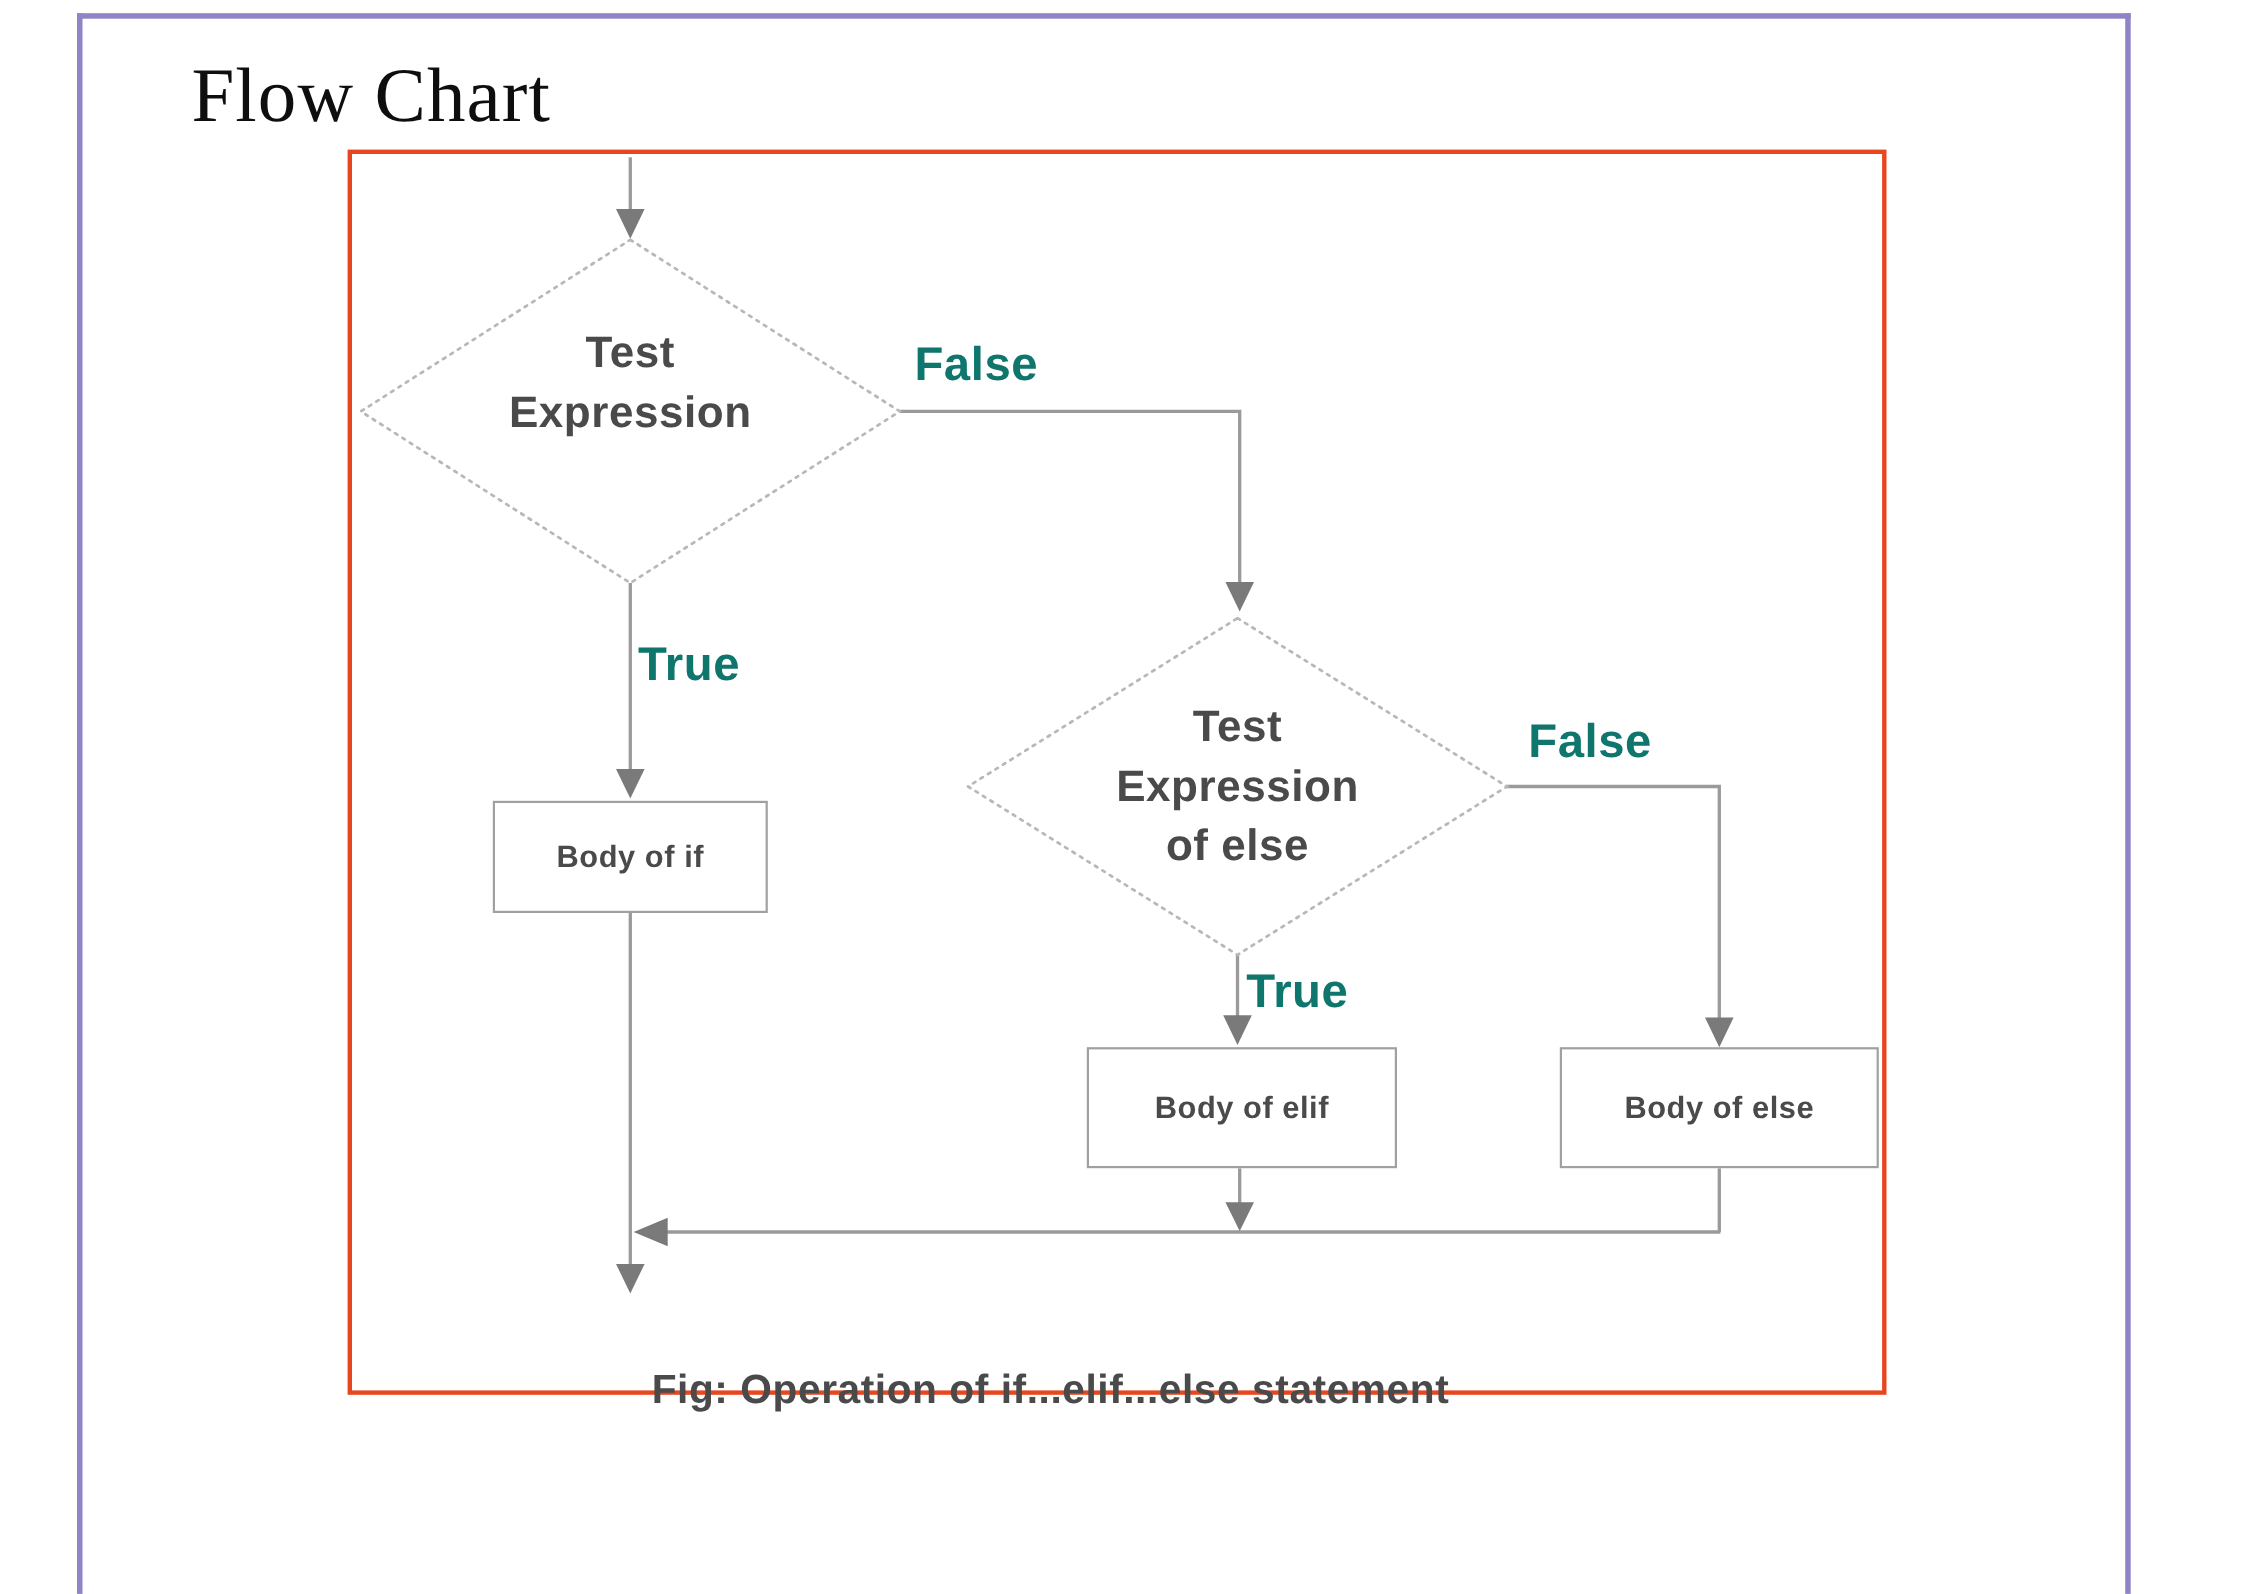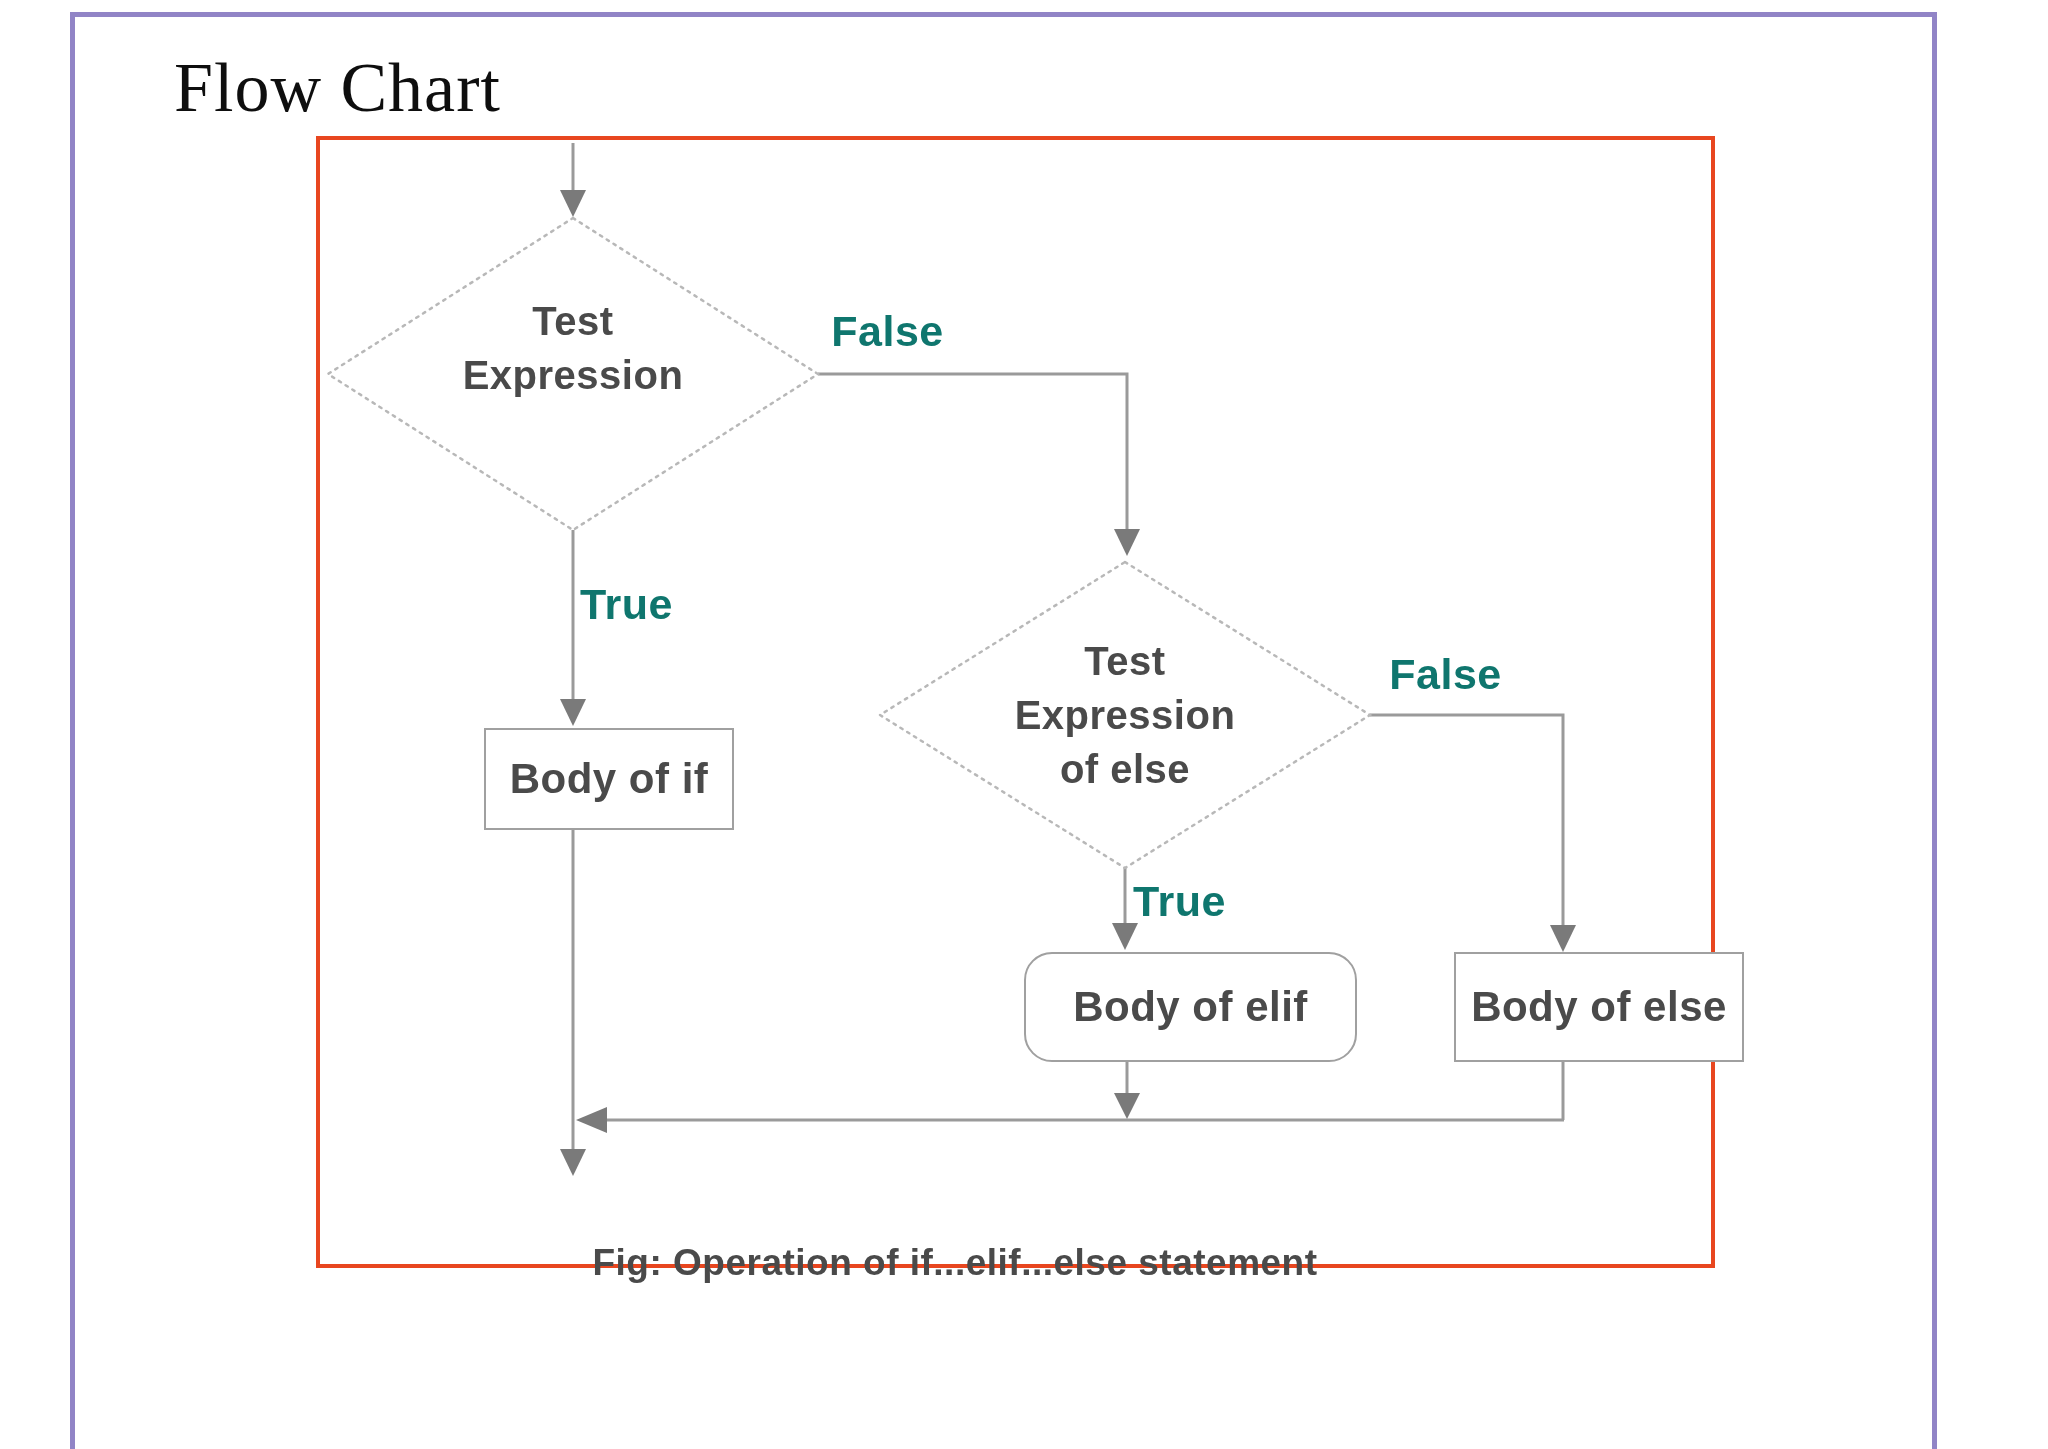--- a/index.html
+++ b/index.html
@@ -26,21 +26,21 @@
     position:absolute;color:#0f766e;font-weight:700;letter-spacing:0.5px;white-space:nowrap;
   }
   .branch-label{font-size:43px;line-height:1;}
   .diamond-label{
     position:absolute;width:400px;text-align:center;color:#4a4a4a;font-weight:700;
     font-size:40px;line-height:54px;letter-spacing:0.5px;
   }
   .node-box{
     position:absolute;box-sizing:border-box;background:#ffffff;border:2.5px solid #a0a0a0;
     display:flex;align-items:center;justify-content:center;
-    color:#4a4a4a;font-weight:700;font-size:42px;letter-spacing:0.5px;white-space:nowrap;margin-left:36px;
+    color:#4a4a4a;font-weight:700;font-size:28px;letter-spacing:0.5px;white-space:nowrap;
   }
   .caption{
     position:absolute;left:560px;top:1242px;width:790px;text-align:center;
     color:#4a4a4a;font-weight:700;font-size:37px;letter-spacing:0.5px;white-space:nowrap;
   }
 </style>
 </head>
 <body>
 
 <div class="page">
@@ -91,18 +91,18 @@
     <div>Expression</div>
     <div>of else</div>
   </div>
 
   <div class="flow-label branch-label" style="left:820px;top:310px;width:135px;text-align:center;">False</div>
   <div class="flow-label branch-label" style="left:580px;top:583px;">True</div>
   <div class="flow-label branch-label" style="left:1378px;top:653px;width:135px;text-align:center;">False</div>
   <div class="flow-label branch-label" style="left:1133px;top:880px;">True</div>
 
   <div class="node-box" style="left:448px;top:728px;width:250px;height:102px;">Body of if</div>
-  <div class="node-box" style="left:988px;top:952px;width:333px;height:110px;border-radius:28px;">Body of elif</div>
+  <div class="node-box" style="left:988px;top:952px;width:282px;height:110px;">Body of elif</div>
   <div class="node-box" style="left:1418px;top:952px;width:290px;height:110px;">Body of else</div>
 
   <div class="caption">Fig: Operation of if...elif...else statement</div>
 
 </div>
 
 </body></html>

